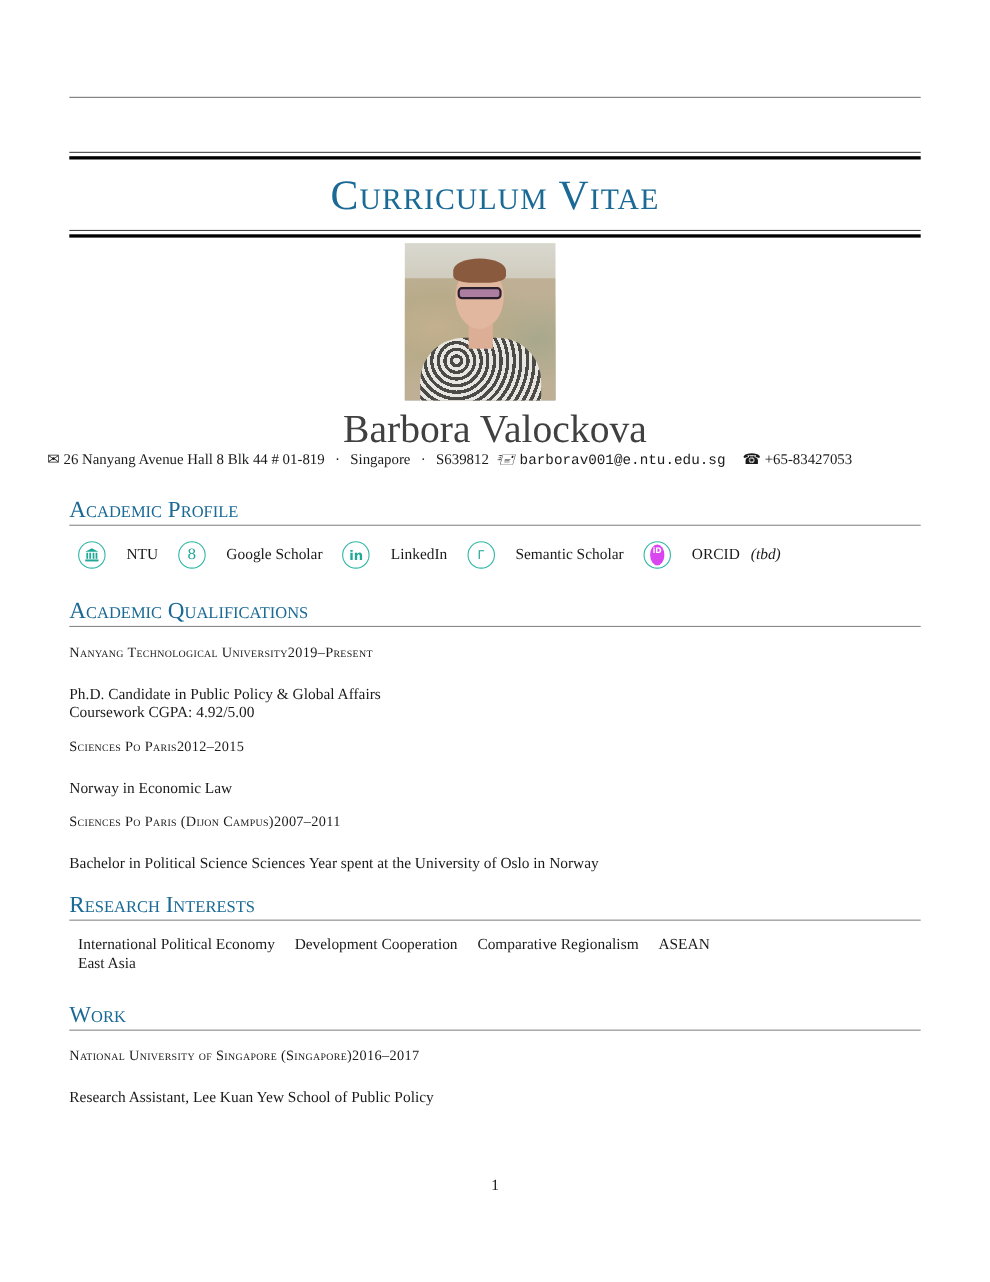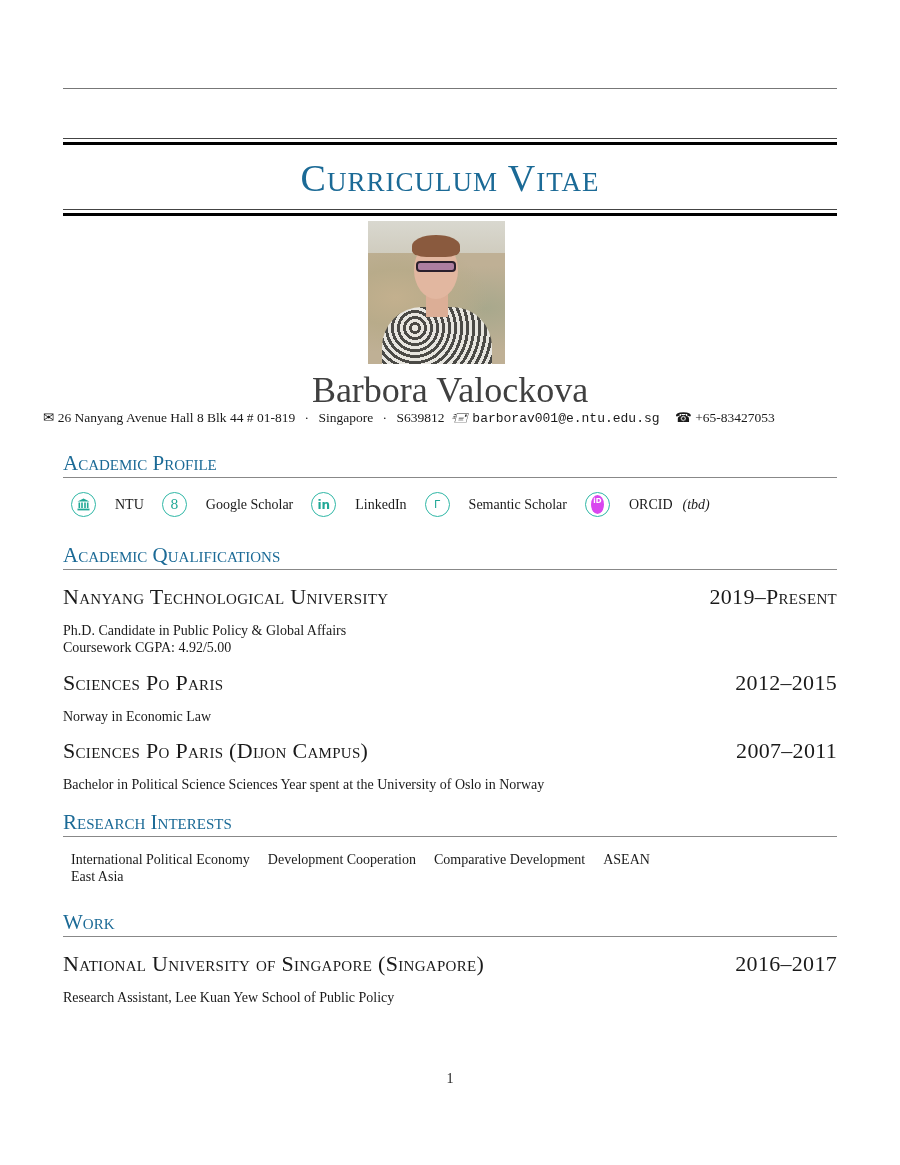--- a/index.html
+++ b/index.html
@@ -23,22 +23,22 @@
   .contact .sep { padding: 0 6px; }
   .section-head { position: absolute; left: 0; width: 774px; }
   .section-head .label { color: #1b6a96; font-family: "Liberation Serif", serif; font-variant: small-caps; font-size: 21px; line-height: 1; padding-bottom: 3px; }
   .section-head .line { height: 1px; background: #888; }
   .profile-row { position: absolute; top: 492px; left: 8px; display: flex; align-items: center; font-size: 14px; font-family: "Liberation Serif", serif; }
   .pi { display: inline-flex; align-items: center; margin-right: 18px; }
   .icon-circle { width: 25px; height: 25px; border: 1.5px solid #2fb7a6; border-radius: 50%; box-sizing: border-box; display: inline-flex; align-items: center; justify-content: center; color: #20a896; font-size: 13px; margin-right: 19px; font-family: "DejaVu Sans", sans-serif; }
   .icon-circle.filled-inner span { display: inline-block; width: 13px; height: 19px; border-radius: 50%; background: #d946ef; color: #fff; font-size: 7px; line-height: 13px; text-align: center; font-weight: bold; }
   .tbd { font-style: italic; margin-left: 10px; }
   .entry { position: absolute; left: 0; width: 774px; font-family: "Liberation Serif", serif; }
-  .entry .row { display: flex; justify-content: space-between; font-variant: small-caps; font-size: 22px; letter-spacing: 0.3px; line-height: 1; }
-  .entry .desc { font-size: 14px; line-height: 17px; margin-top: 14px; }
+  .entry .row { display: flex; justify-content: flex-start; font-variant: small-caps; font-size: 13px; letter-spacing: 0.3px; line-height: 1; }
+  .entry .desc { font-size: 14px; line-height: 17px; margin-top: 24px; }
   .interests { position: absolute; top: 851px; left: 8px; width: 700px; font-size: 14px; line-height: 17px; font-family: "Liberation Serif", serif; }
   .interests span.item { margin-right: 18px; }
   .page-num { position: absolute; top: 1071px; left: 0; width: 774px; text-align: center; font-size: 14px; font-family: "Liberation Serif", serif; }
 </style>
 </head>
 <body>
 
 <div class="page">
 
   <div class="top-rule"></div>
@@ -152,21 +152,21 @@
       <div>Bachelor in Political Science Sciences Year spent at the University of Oslo in Norway</div>
     </div>
   </div>
 
   <div class="section-head" style="top:812px;">
     <div class="label">Research Interests</div>
     <div class="line"></div>
   </div>
 
   <div class="interests">
-    <span class="item">International Political Economy</span><span class="item">Development Cooperation</span><span class="item">Comparative Development</span><span class="item">ASEAN</span><br>
+    <span class="item">International Political Economy</span><span class="item">Development Cooperation</span><span class="item">Comparative Regionalism</span><span class="item">ASEAN</span><br>
     <span class="item">East Asia</span>
   </div>
 
   <div class="section-head" style="top:912px;">
     <div class="label">Work</div>
     <div class="line"></div>
   </div>
 
   <div class="entry" style="top:953px;">
     <div class="row">

